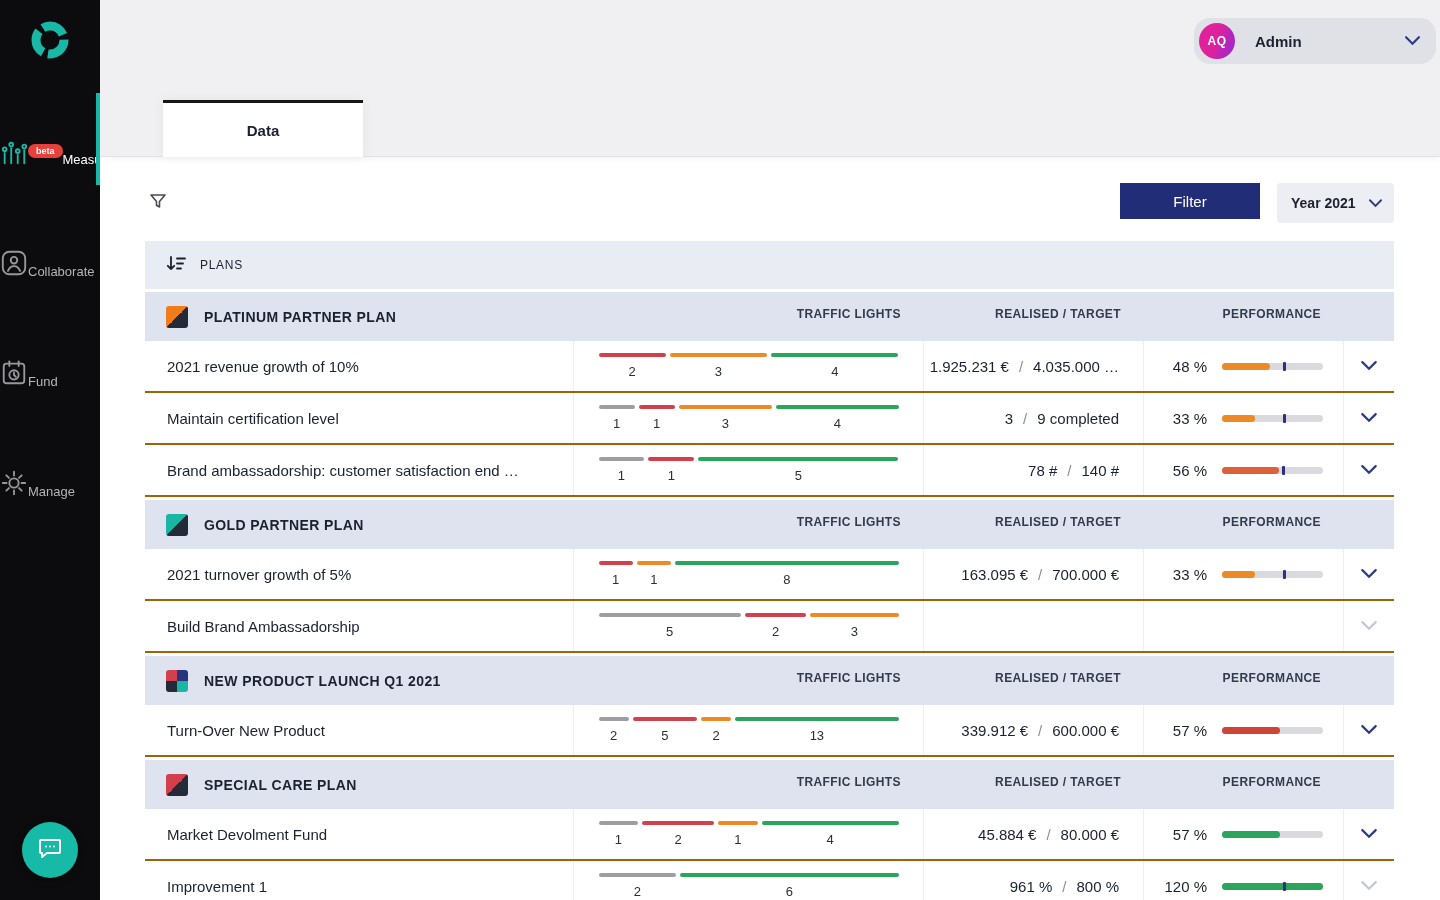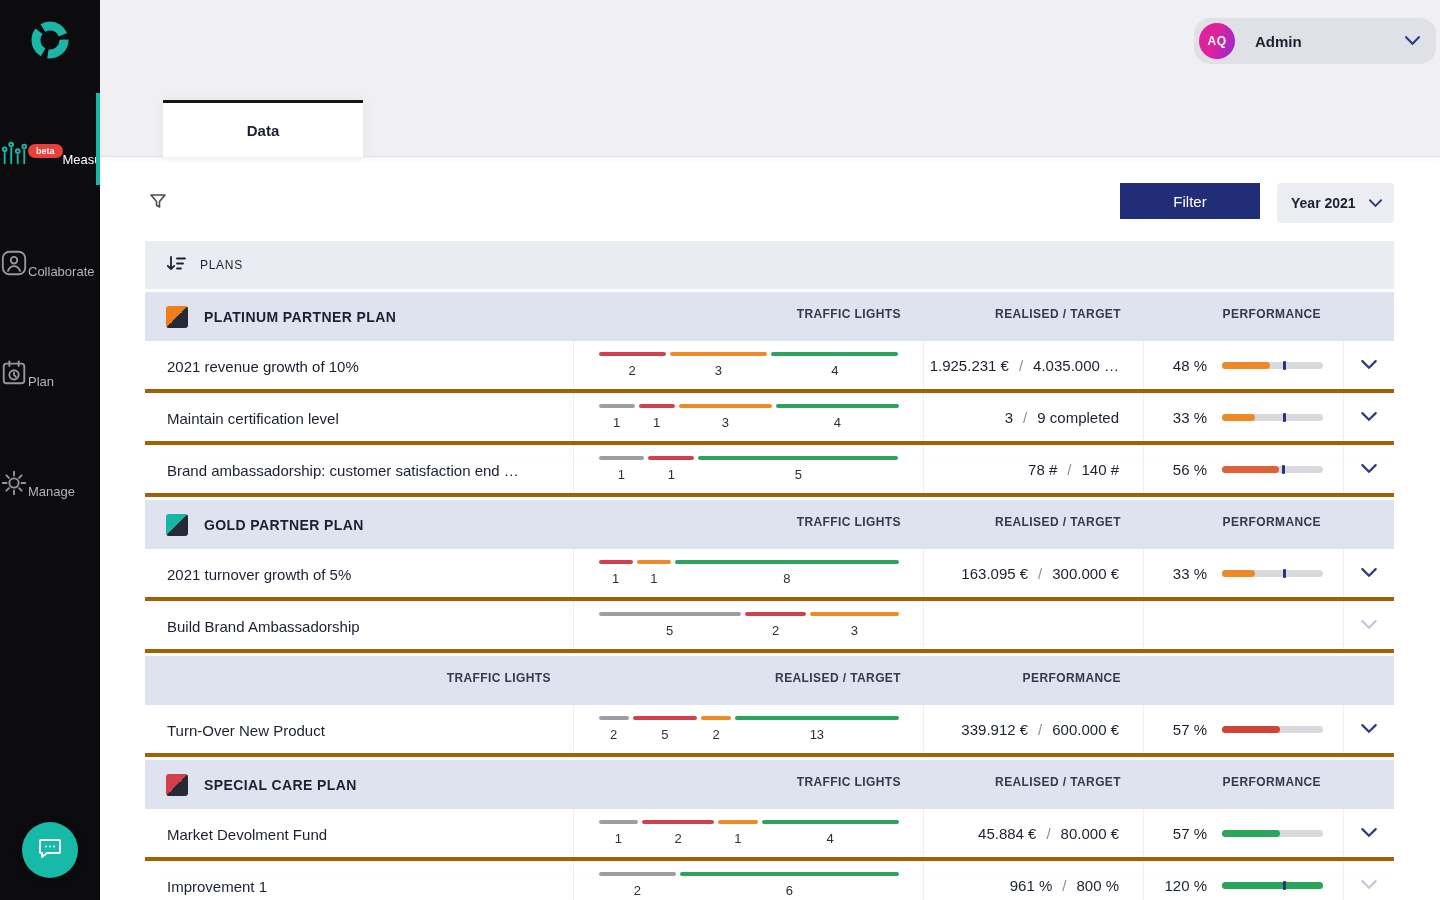--- a/index.html
+++ b/index.html
@@ -36,21 +36,21 @@
 
   
   .table{position:absolute;left:45px;top:241px;width:1249px}
   .thead{height:48px;background:#e9ecf3;display:flex;align-items:center;padding-left:21px;gap:14px}
   .thead .title{font-size:12px;font-weight:400;letter-spacing:.7px}
   .group-header{margin-top:3px;height:49px;background:#dee3ef;display:grid;grid-template-columns:428px 350px 220px 200px 51px;align-items:center}
   .group-left{display:flex;align-items:center;gap:16px;padding-left:21px}
   .group-icon{width:22px;height:22px;border-radius:3px;flex:none}
   .group-name{font-size:14px;font-weight:700;letter-spacing:.4px}
   .colhead{font-size:12px;font-weight:700;color:#333a4d;letter-spacing:.4px;text-align:right;padding-right:22px;align-self:end;padding-bottom:20px;white-space:nowrap}
-  .row{height:52px;background:#fff;display:grid;grid-template-columns:428px 350px 220px 200px 51px;border-bottom:4px solid #a16207}
+  .row{height:52px;background:#fff;display:grid;grid-template-columns:428px 350px 220px 200px 51px;border-bottom:2px solid #a16207}
   .cell{display:flex;align-items:center;border-left:1px solid #efeff3;min-width:0}
   .cell.name{border-left:none;padding-left:22px;font-size:15px;white-space:nowrap;overflow:hidden;text-overflow:ellipsis;display:block;line-height:51px}
   .tl-wrap{display:flex;gap:4px;width:300px;margin:0 auto}
   .tl-seg{display:flex;flex-direction:column;align-items:center;min-width:12px}
   .tl-bar{height:4px;width:100%;border-radius:2px}
   .tl-count{margin-top:7px;font-size:13px;color:#2a2f3c}
   .cell.realised{justify-content:flex-end;padding-right:24px;gap:10px;font-size:15px;white-space:nowrap}
   .cell.realised .sep{color:#8a8f9c}
   .cell.perf{justify-content:flex-end;padding-right:20px;gap:15px}
   .perf-label{font-size:15px;white-space:nowrap}
@@ -101,21 +101,21 @@
     <div class="nav-item">
       <span>
         <svg width="28" height="28" viewBox="0 0 30 30" fill="none" stroke="currentColor" stroke-width="2" stroke-linecap="round" stroke-linejoin="round">
           <rect x="4" y="5" width="22" height="21" rx="3"></rect>
           <line x1="10" y1="2.5" x2="10" y2="7.5"></line>
             <line x1="20" y1="2.5" x2="20" y2="7.5"></line>
           <circle cx="15" cy="17" r="5"></circle>
             <path d="M15 14.5v2.7l2 1.8"></path>
         </svg>
       </span>
-      <span class="nav-label">Plan</span>
+      <span class="nav-label">Fund</span>
     </div>
     <div class="nav-item">
       <span>
         <svg width="28" height="28" viewBox="0 0 30 30" fill="none" stroke="currentColor" stroke-width="2" stroke-linecap="round">
           <circle cx="15" cy="15" r="5"></circle>
           <path d="M15 3v4M15 23v4M3 15h4M23 15h4M6.8 6.8l2.8 2.8M20.4 20.4l2.8 2.8M23.2 6.8l-2.8 2.8M9.6 20.4l-2.8 2.8"></path>
         </svg>
       </span>
       <span class="nav-label">Manage</span>
     </div>
@@ -330,21 +330,21 @@
             </div>
             <div class="tl-seg" style="flex-grow:8">
               <div class="tl-bar" style="background:#2aa55b"></div>
               <div class="tl-count">8</div>
             </div>
           </div>
         </div>
       <div class="cell realised">
         <span>163.095 €</span>
         <span class="sep">/</span>
-        <span>300.000  €</span>
+        <span>700.000  €</span>
       </div>
       <div class="cell perf">
           <span class="perf-label">33 %</span>
           <span class="perf-track">
             <span class="perf-fill" style="width:33%;background:#ee8a25"></span>
             <span class="perf-tick" style="left:60%;background:#28327e"></span>
           </span>
         </div>
       <div class="cell expand">
         <svg width="16" height="10" viewBox="0 0 14 9" fill="none" stroke-width="2" stroke-linecap="round">
@@ -378,20 +378,24 @@
       </div>
       <div class="cell perf"></div>
       <div class="cell expand disabled">
         <svg width="16" height="10" viewBox="0 0 14 9" fill="none" stroke-width="2" stroke-linecap="round">
             <path d="M1 1l6 6 6-6"></path>
           </svg>
       </div>
     </div>
 
     <div class="group-header">
+      <div class="group-left">
+        <span class="group-icon" style="background: conic-gradient(rgb(40, 50, 126) 0deg, rgb(40, 50, 126) 25%, rgb(26, 181, 163) 25%, rgb(26, 181, 163) 50%, rgb(35, 43, 57) 50%, rgb(35, 43, 57) 75%, rgb(210, 64, 78) 75%);"></span>
+        <span class="group-name">NEW PRODUCT LAUNCH Q1 2021</span>
+      </div>
       <div class="colhead">TRAFFIC LIGHTS</div>
       <div class="colhead">REALISED / TARGET</div>
       <div class="colhead">PERFORMANCE</div>
       <div></div>
     </div>
 
     <div class="row">
       <div class="cell name">Turn-Over New Product</div>
       <div class="cell">
           <div class="tl-wrap">

